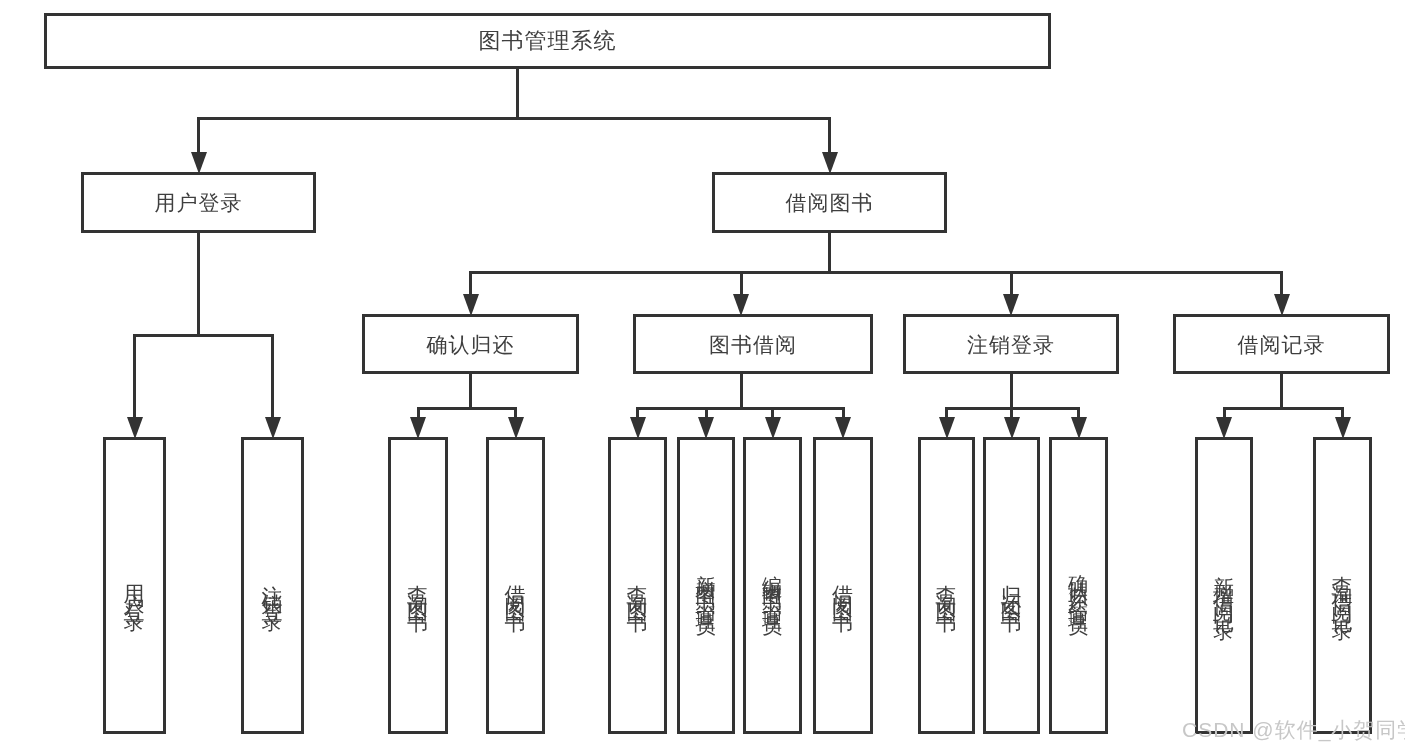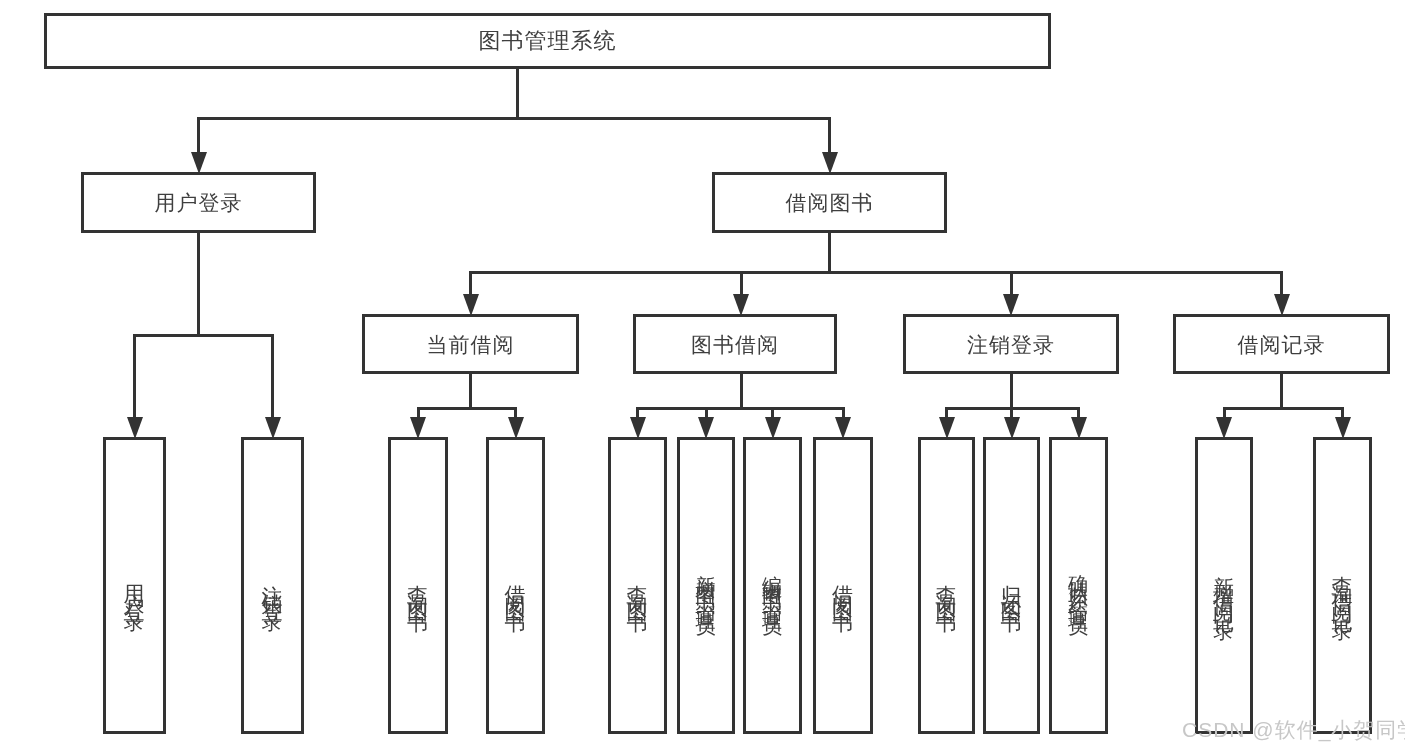--- a/index.html
+++ b/index.html
@@ -108,22 +108,22 @@
       <div class="line hline" style="left: 1222.5px; top: 406.5px; width: 121.5px;"></div>
       <div class="line vline" style="left: 1222.5px; top: 408px; height: 11px;"></div>
       <div class="arrow" style="left: 1216px; top: 417px;"></div>
       <div class="line vline" style="left: 1341px; top: 408px; height: 11px;"></div>
       <div class="arrow" style="left: 1334.5px; top: 417px;"></div>
     </div>
   <div id="nodes">
       <div class="node h root" style="left: 14px; top: 13px; width: 1007px; height: 56px;">图书管理系统</div>
       <div class="node h" style="left: 81px; top: 172px; width: 235px; height: 61px;">用户登录</div>
       <div class="node h" style="left: 712px; top: 172px; width: 235px; height: 61px;">借阅图书</div>
-      <div class="node h" style="left: 362px; top: 314px; width: 217px; height: 60px;">当前借阅</div>
-      <div class="node h" style="left: 633px; top: 314px; width: 204px; height: 60px;">图书借阅</div>
+      <div class="node h" style="left: 362px; top: 314px; width: 217px; height: 60px;">确认归还</div>
+      <div class="node h" style="left: 633px; top: 314px; width: 240px; height: 60px;">图书借阅</div>
       <div class="node h" style="left: 903px; top: 314px; width: 216px; height: 60px;">注销登录</div>
       <div class="node h" style="left: 1173px; top: 314px; width: 217px; height: 60px;">借阅记录</div>
       <div class="node v" style="left: 103px; top: 437px; width: 63px; height: 297px;">用户登录</div>
       <div class="node v" style="left: 241px; top: 437px; width: 63px; height: 297px;">注销登录</div>
       <div class="node v" style="left: 388px; top: 437px; width: 60px; height: 297px;">查询图书</div>
       <div class="node v" style="left: 486px; top: 437px; width: 59px; height: 297px;">借阅图书</div>
       <div class="node v" style="left: 608px; top: 437px; width: 59px; height: 297px;">查询图书</div>
       <div class="node v tight" style="left: 677px; top: 437px; width: 58px; height: 297px;">新增图书（管理员）</div>
       <div class="node v tight" style="left: 743px; top: 437px; width: 59px; height: 297px;">编辑图书（管理员）</div>
       <div class="node v" style="left: 813px; top: 437px; width: 60px; height: 297px;">借阅图书</div>

